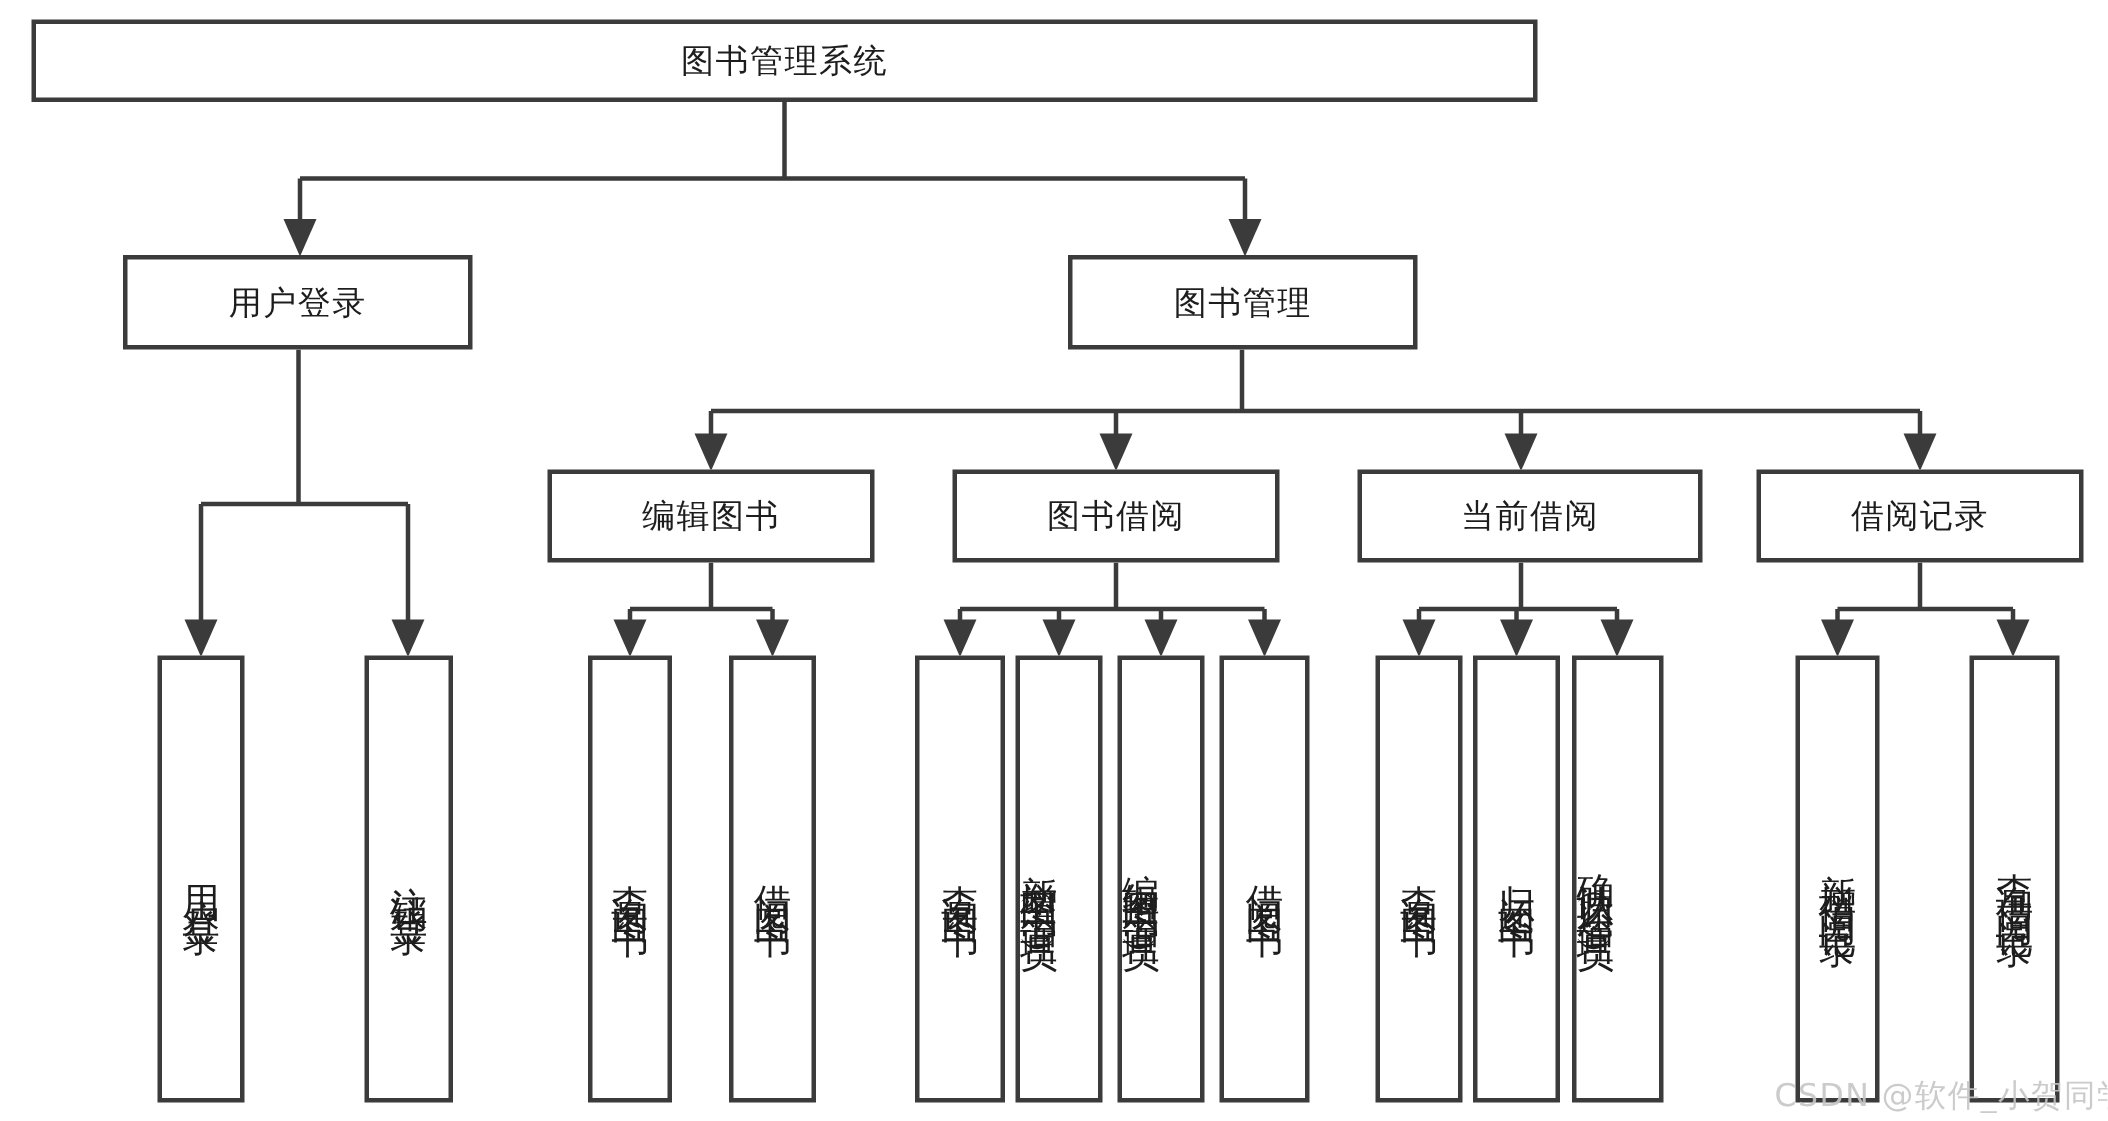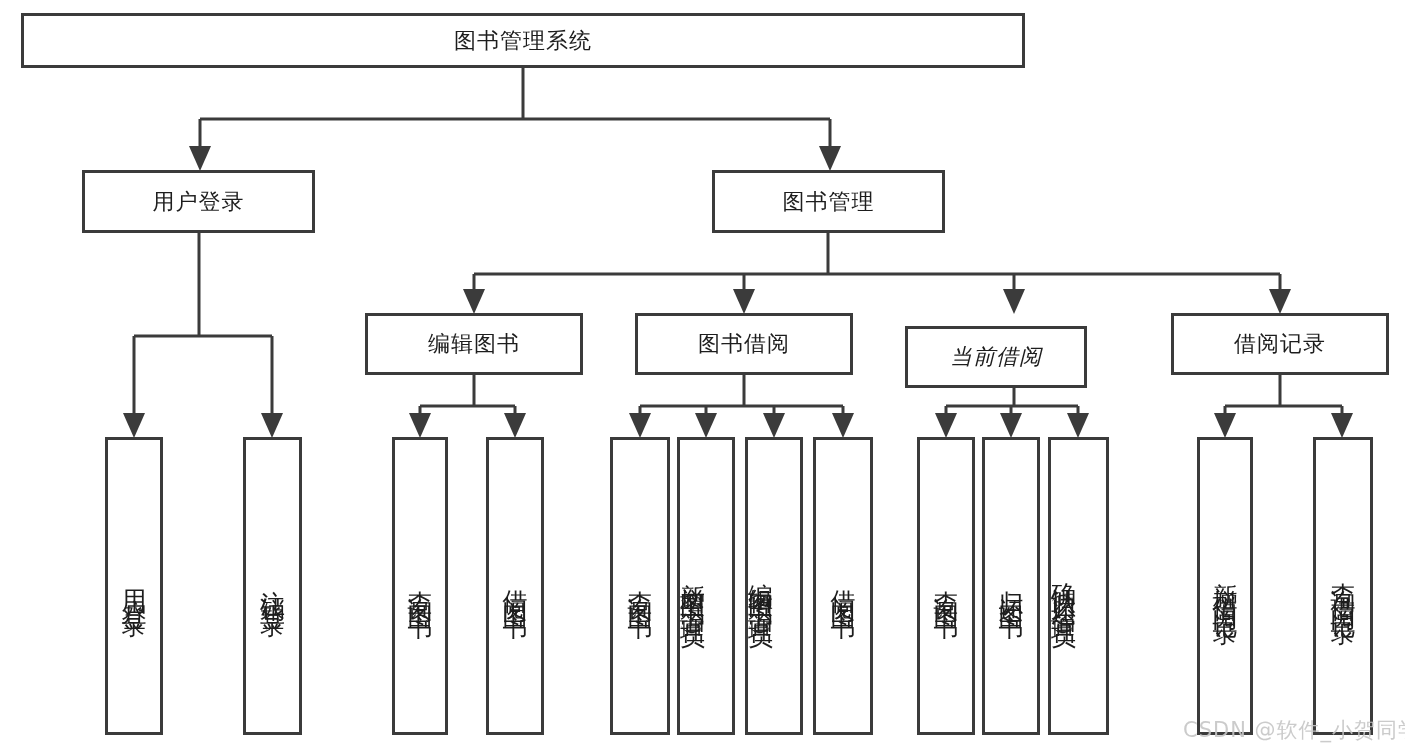--- a/index.html
+++ b/index.html
@@ -105,21 +105,21 @@
       </g>
   </svg>
 
   <div class="hnode" style="left:21px; top:13px; width:1004px; height:55px;">图书管理系统</div>
 
   <div class="hnode" style="left:82px; top:170px; width:233px; height:63px;">用户登录</div>
   <div class="hnode" style="left:712px; top:170px; width:233px; height:63px;">图书管理</div>
 
   <div class="hnode" style="left:365px; top:313px; width:218px; height:62px;">编辑图书</div>
   <div class="hnode" style="left:635px; top:313px; width:218px; height:62px;">图书借阅</div>
-  <div class="hnode" style="left:905px; top:326px; width:182px; height:62px;font-style:italic;">当前借阅</div>
+  <div class="hnode" style="left:905px; top:313px; width:230px; height:62px;">当前借阅</div>
   <div class="hnode" style="left:1171px; top:313px; width:218px; height:62px;">借阅记录</div>
 
   <div class="vnode" style="left:105px; top:437px; width:58px; height:298px;">
     <span>用户登录</span>
   </div>
   <div class="vnode" style="left:243px; top:437px; width:59px; height:298px;">
     <span>注销登录</span>
   </div>
 
   <div class="vnode" style="left:392px; top:437px; width:56px; height:298px;">

